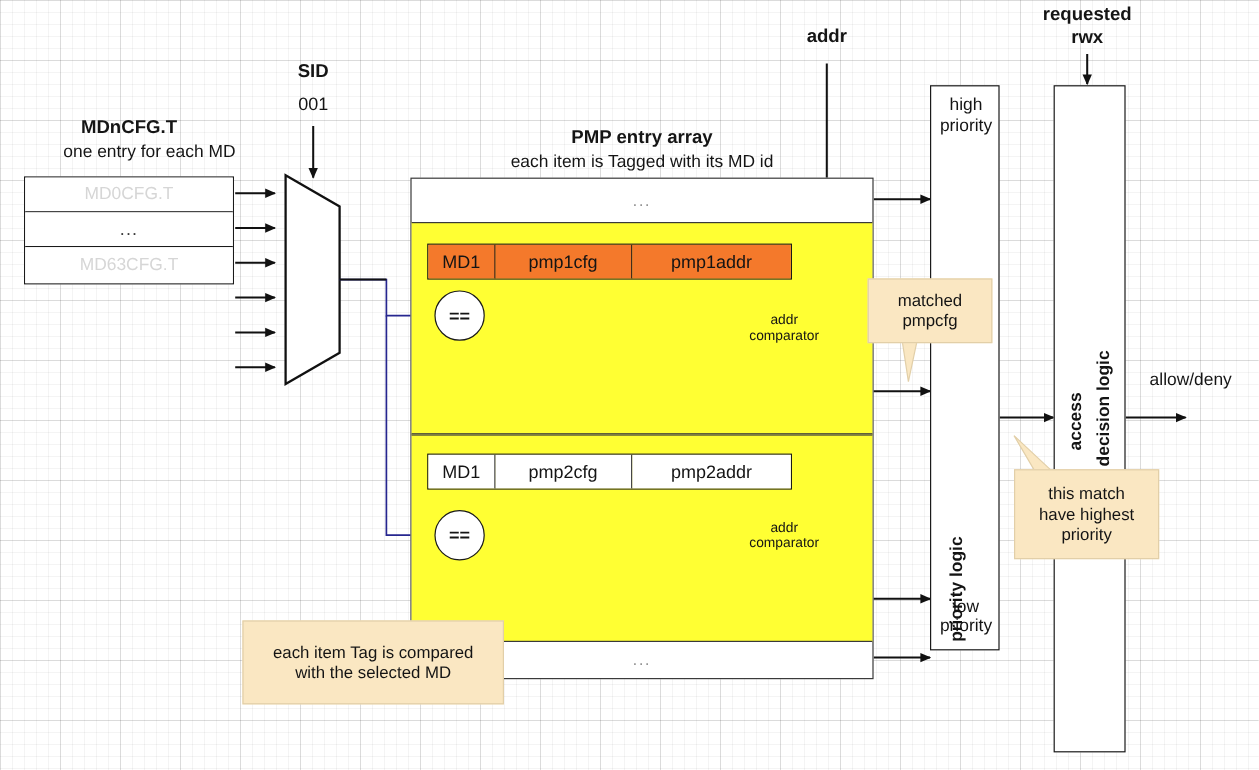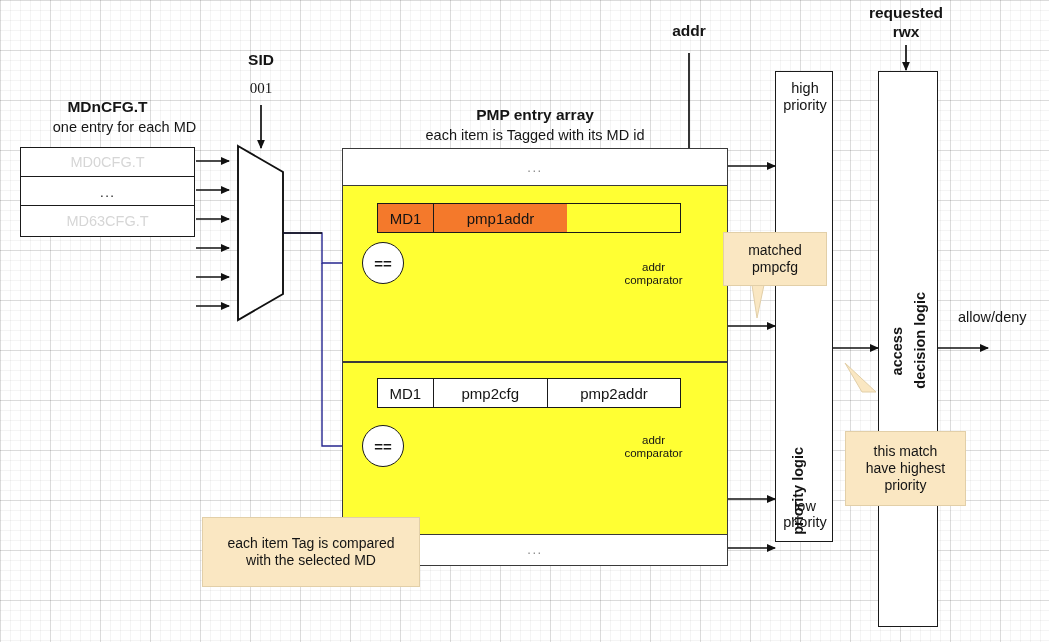--- a/index.html
+++ b/index.html
@@ -103,21 +103,20 @@
     box-sizing: border-box;
   }
 
   
   .entry {
     position: absolute;
     display: flex;
     border: 1.6px solid #1a1a1a;
     box-sizing: border-box;
     height: 30px;
-    margin-left: 21px;
   }
   .entry .cell {
     display: flex;
     align-items: center;
     justify-content: center;
     font-size: 15px;
     color: #141414;
     box-sizing: border-box;
     border-right: 1.6px solid #1a1a1a;
   }
@@ -299,34 +298,35 @@
   <div class="lbl bold ctr" style="left:20px; top:98px; width:175px; font-size:15.5px;">MDnCFG.T</div>
   <div class="lbl ctr" style="left:22px; top:119px; width:205px; font-size:14.5px;">one entry for each MD</div>
 
   <div class="md-table">
     <div class="md-row">MD0CFG.T</div>
     <div class="md-row dots">...</div>
     <div class="md-row">MD63CFG.T</div>
   </div>
 
   <div class="lbl bold ctr" style="left:221px; top:51px; width:80px; font-size:15.5px;">SID</div>
-  <div class="lbl ctr" style="left:221px; top:80px; width:80px; font-size:15px; font-family:Liberation Serif, serif;">001</div>
+  <div class="lbl ctr" style="left:221px; top:80px; width:80px; font-size:15px; font-family:Liberation Sans, sans-serif;">001</div>
 
   <div class="lbl bold ctr" style="left:370px; top:106px; width:330px; font-size:15.5px;">PMP entry array</div>
   <div class="lbl ctr" style="left:350px; top:127px; width:370px; font-size:14.5px;">each item is Tagged with its MD id</div>
 
   <div class="pmp-outer">
     <div class="pmp-dots-row" style="top:0px;">...</div>
     <div class="pmp-yellow" style="top:36px; height:177px;"></div>
     <div class="pmp-yellow" style="top:213px; height:173px;"></div>
     <div class="pmp-dots-row" style="top:386px; height:29px;">...</div>
   </div>
 
   <div class="entry hot" style="left:356px; top:203px; width:304px;">
     <div class="cell" style="width:56px;">MD1</div>
+    <div class="cell" style="width:115px;">pmp1cfg</div>
     <div class="cell" style="width:133px;">pmp1addr</div>
   </div>
   <div class="eq" style="left:362px; top:242px;">==</div>
   <div class="cloud-wrap" style="left:606px; top:250px; width:95px; height:48px;">
     <div class="cloud-text">
       <span>addr</span>
       <span>comparator</span>
     </div>
   </div>
 
@@ -366,21 +366,21 @@
 
   <div class="lbl" style="left:958px; top:309px; font-size:14.5px;">allow/deny</div>
 
   <div class="callout" style="left:723px; top:232px; width:104px; height:54px;">
     <div>
       <span>matched</span>
       <span>pmpcfg</span>
     </div>
   </div>
 
-  <div class="callout" style="left:845px; top:391px; width:121px; height:75px;margin-top:40px;">
+  <div class="callout" style="left:845px; top:391px; width:121px; height:75px;">
     <div>
       <span>this match</span>
       <span>have highest</span>
       <span>priority</span>
     </div>
   </div>
 
   <div class="callout" style="left:202px; top:517px; width:218px; height:70px;">
     <div>
       <span>each item Tag is compared</span>

